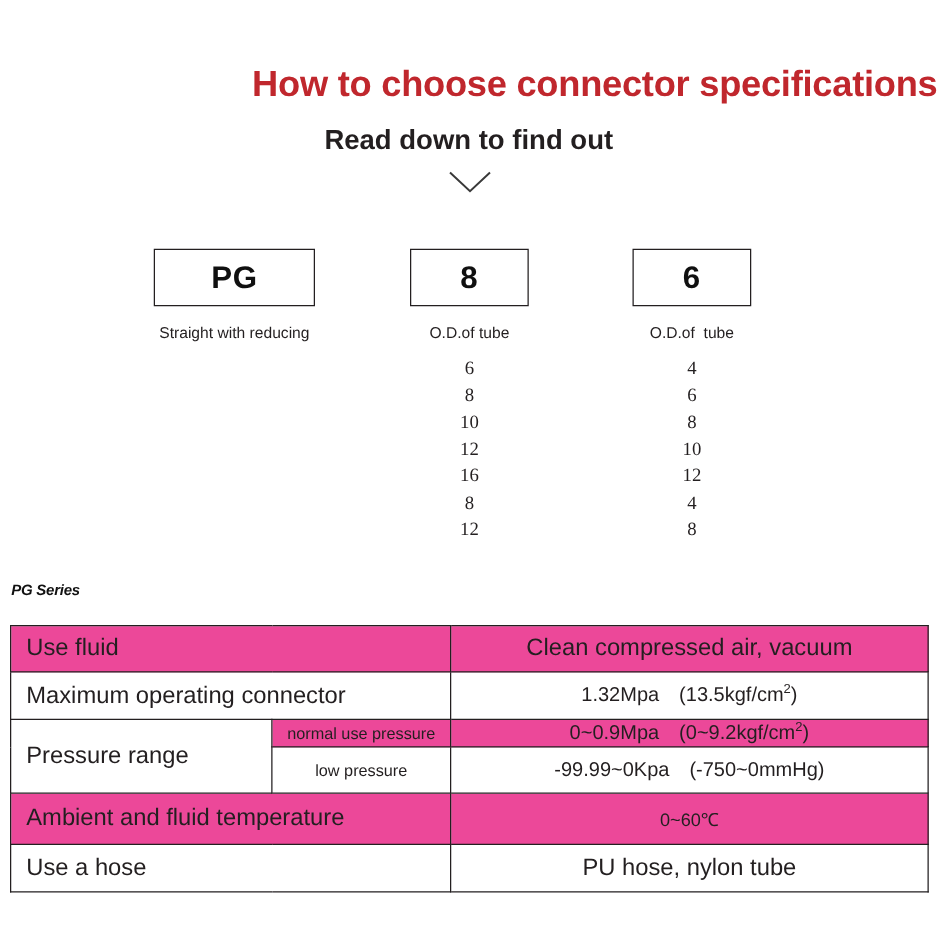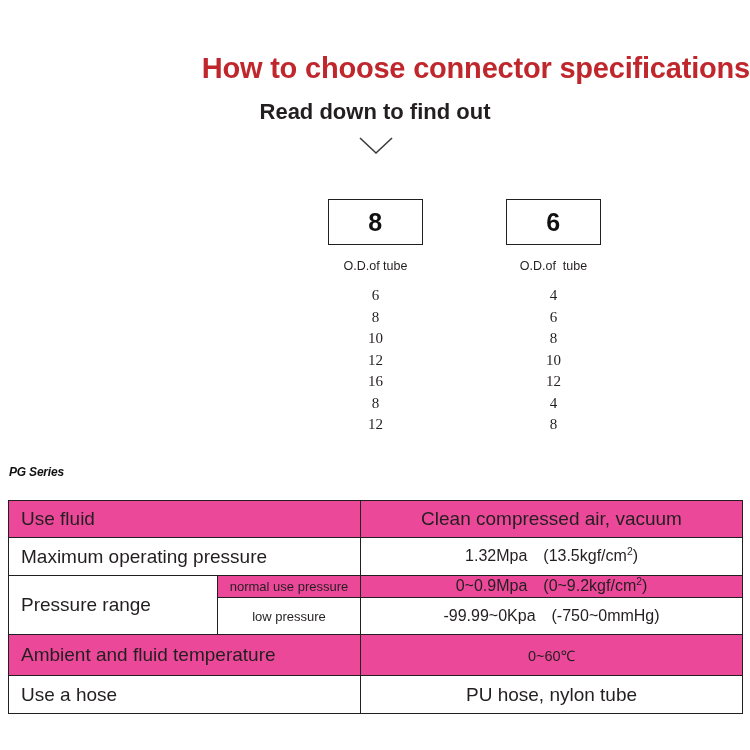--- a/index.html
+++ b/index.html
@@ -151,20 +151,24 @@
 <div class="page-subtitle">Read down to find out</div>
 
 <div class="chevron">
   <svg width="34" height="20" viewBox="0 0 34 20" xmlns="http://www.w3.org/2000/svg">
     <polyline points="1,2 17,17 33,2" fill="none" stroke="#3a3a3a" stroke-width="1.6"></polyline>
   </svg>
 </div>
 
 <div class="spec-area">
 
+  <div class="spec-col" id="col-pg">
+    <div class="spec-box">PG</div>
+    <div class="spec-caption">Straight with reducing</div>
+  </div>
 
   <div class="spec-col" id="col-od1">
     <div class="spec-box">8</div>
     <div class="spec-caption">O.D.of tube</div>
     <div class="spec-values">
       <div>6</div>
       <div>8</div>
       <div>10</div>
       <div>12</div>
       <div>16</div>
@@ -197,21 +201,21 @@
     <col style="width:143px">
     <col style="width:382px">
   </colgroup>
   <tbody>
     <tr>
       <td class="cell-label beige" colspan="2" style="height:36px">Use fluid</td>
       <td class="cell-value val-lg beige">Clean compressed air, vacuum</td>
     </tr>
 
     <tr>
-      <td class="cell-label white" colspan="2" style="height:37px">Maximum operating pressure</td>
+      <td class="cell-label white" colspan="2" style="height:37px">Maximum operating connector</td>
       <td class="cell-value val-md white">1.32Mpa　(13.5kgf/cm<sup>2</sup>)</td>
     </tr>
 
     <tr>
       <td class="cell-label white" rowspan="2" style="height:36px">Pressure range</td>
       <td class="cell-sublabel beige">normal use pressure</td>
       <td class="cell-value val-md beige">0~0.9Mpa　(0~9.2kgf/cm<sup>2</sup>)</td>
     </tr>
 
     <tr>

